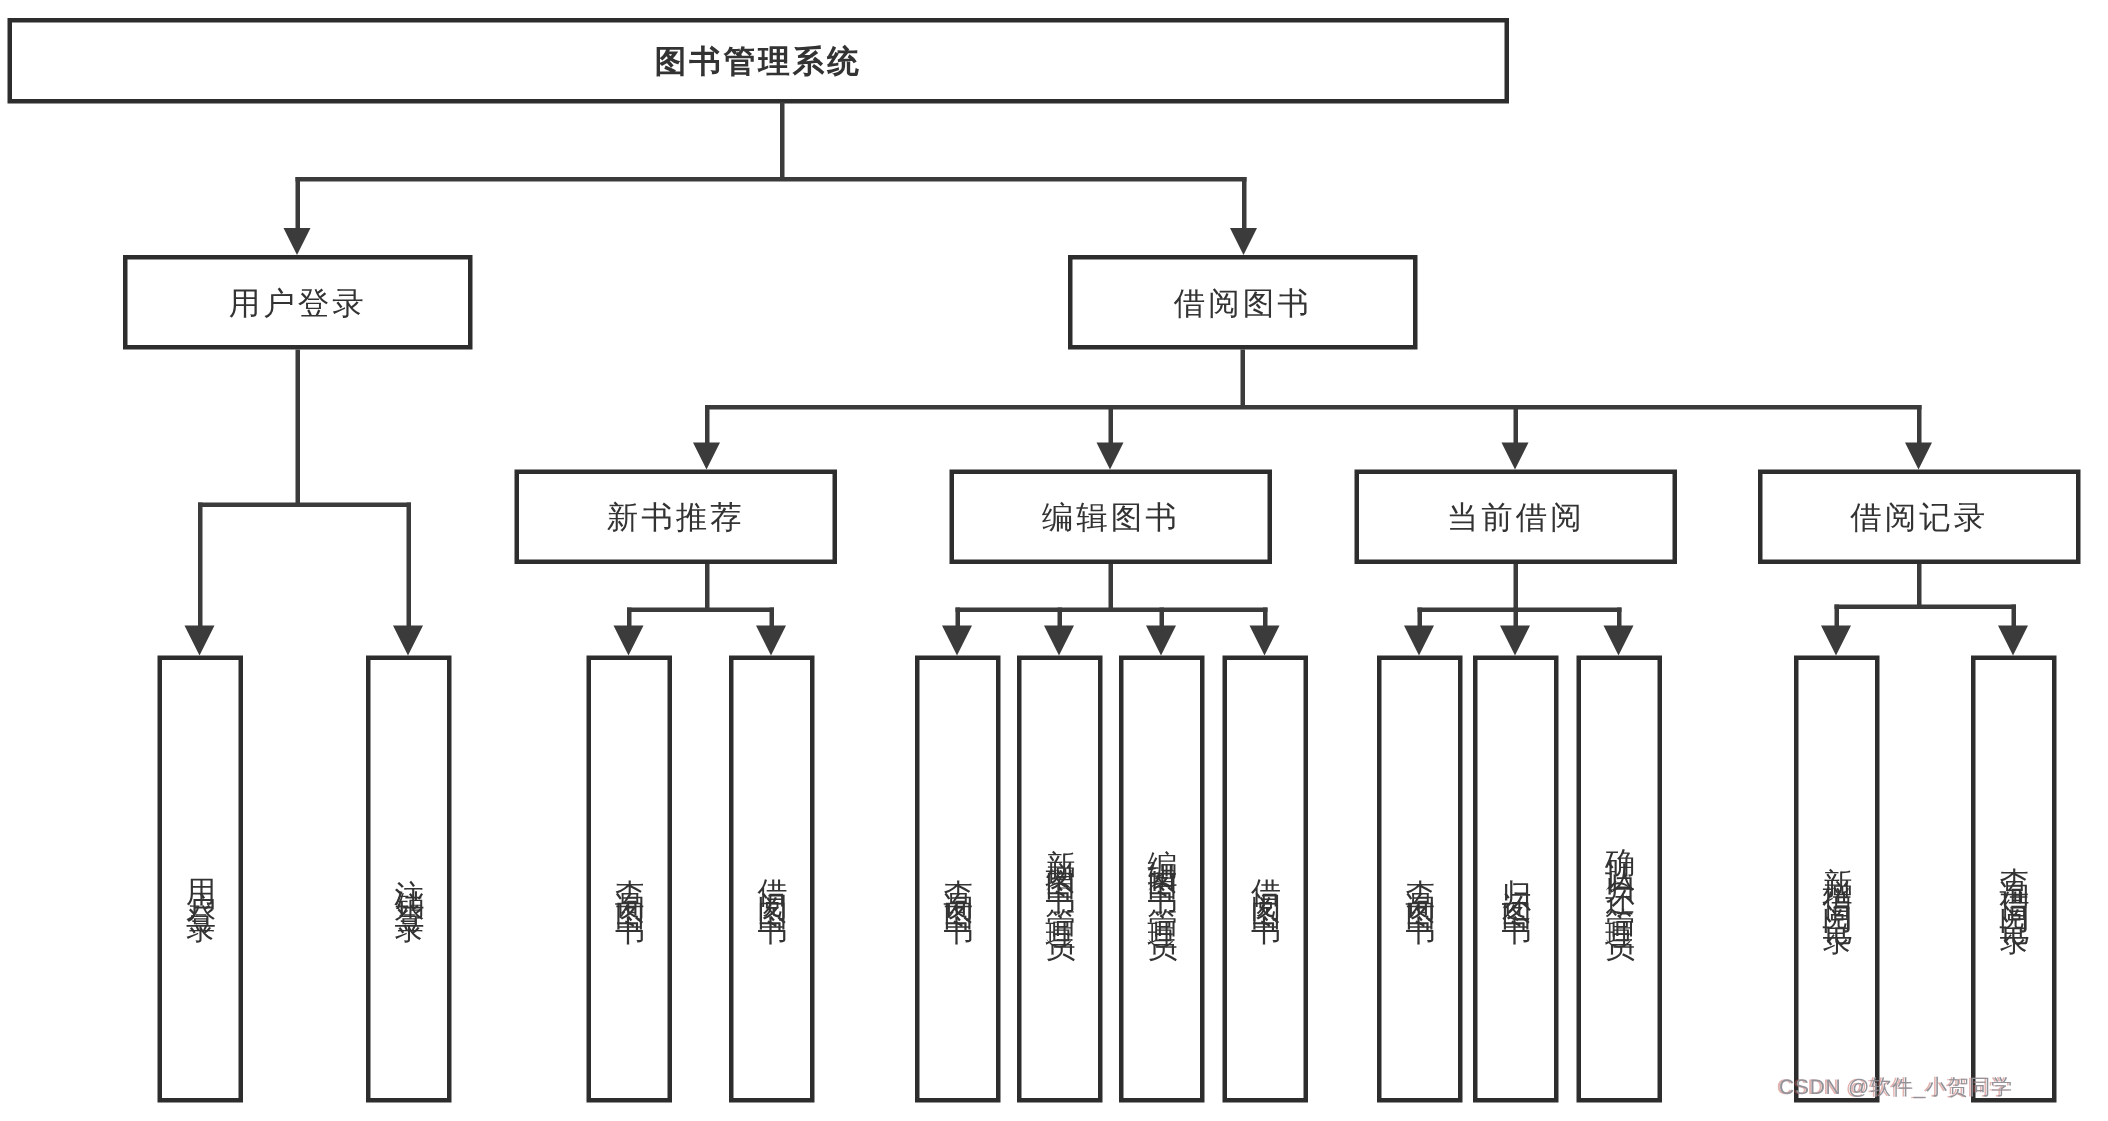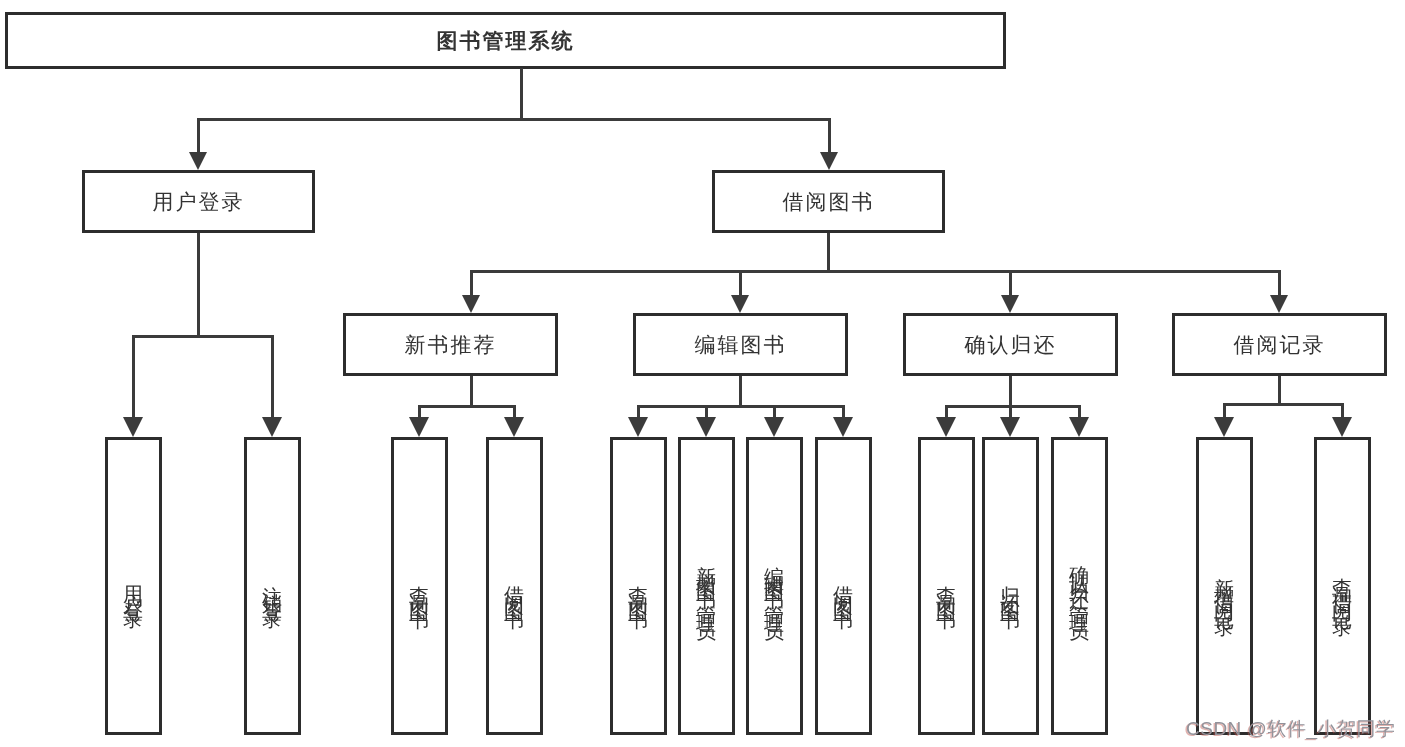--- a/index.html
+++ b/index.html
@@ -38,21 +38,21 @@
   
   .vl{position:absolute;width:3px;background:var(--line);}
   .hl{position:absolute;height:3px;background:var(--line);}
   .arr{position:absolute;width:0;height:0;
     border-left:10px solid transparent;border-right:10px solid transparent;
     border-top:20px solid var(--line);}
   .arr.sm{border-left-width:9px;border-right-width:9px;border-top-width:18px;}
   
   .watermark{
     position:absolute;left:1186px;top:716px;z-index:5;
-    color:var(--wm);font-size:19px;letter-spacing:0.5px;white-space:nowrap;
+    color:var(--wm);font-size:14px;letter-spacing:0.5px;white-space:nowrap;
     text-shadow:-1.5px 0.5px 0 rgba(190,85,75,0.45);
   }
 </style>
 </head>
 <body>
 
 <div id="canvas">
 
   <div class="node root-node">
     <span>图书管理系统</span>
@@ -65,21 +65,21 @@
     <span>借阅图书</span>
   </div>
 
   <div class="node lvl3" style="left:343px">
     <span>新书推荐</span>
   </div>
   <div class="node lvl3" style="left:633px">
     <span>编辑图书</span>
   </div>
   <div class="node lvl3" style="left:903px">
-    <span>确认归还</span>
+    <span>当前借阅</span>
   </div>
   <div class="node lvl3" style="left:1172px">
     <span>借阅记录</span>
   </div>
 
   <div class="leaf" style="left:105px">
     <span class="vtext">用户登录</span>
   </div>
   <div class="leaf" style="left:244px">
     <span class="vtext">注销登录</span>

